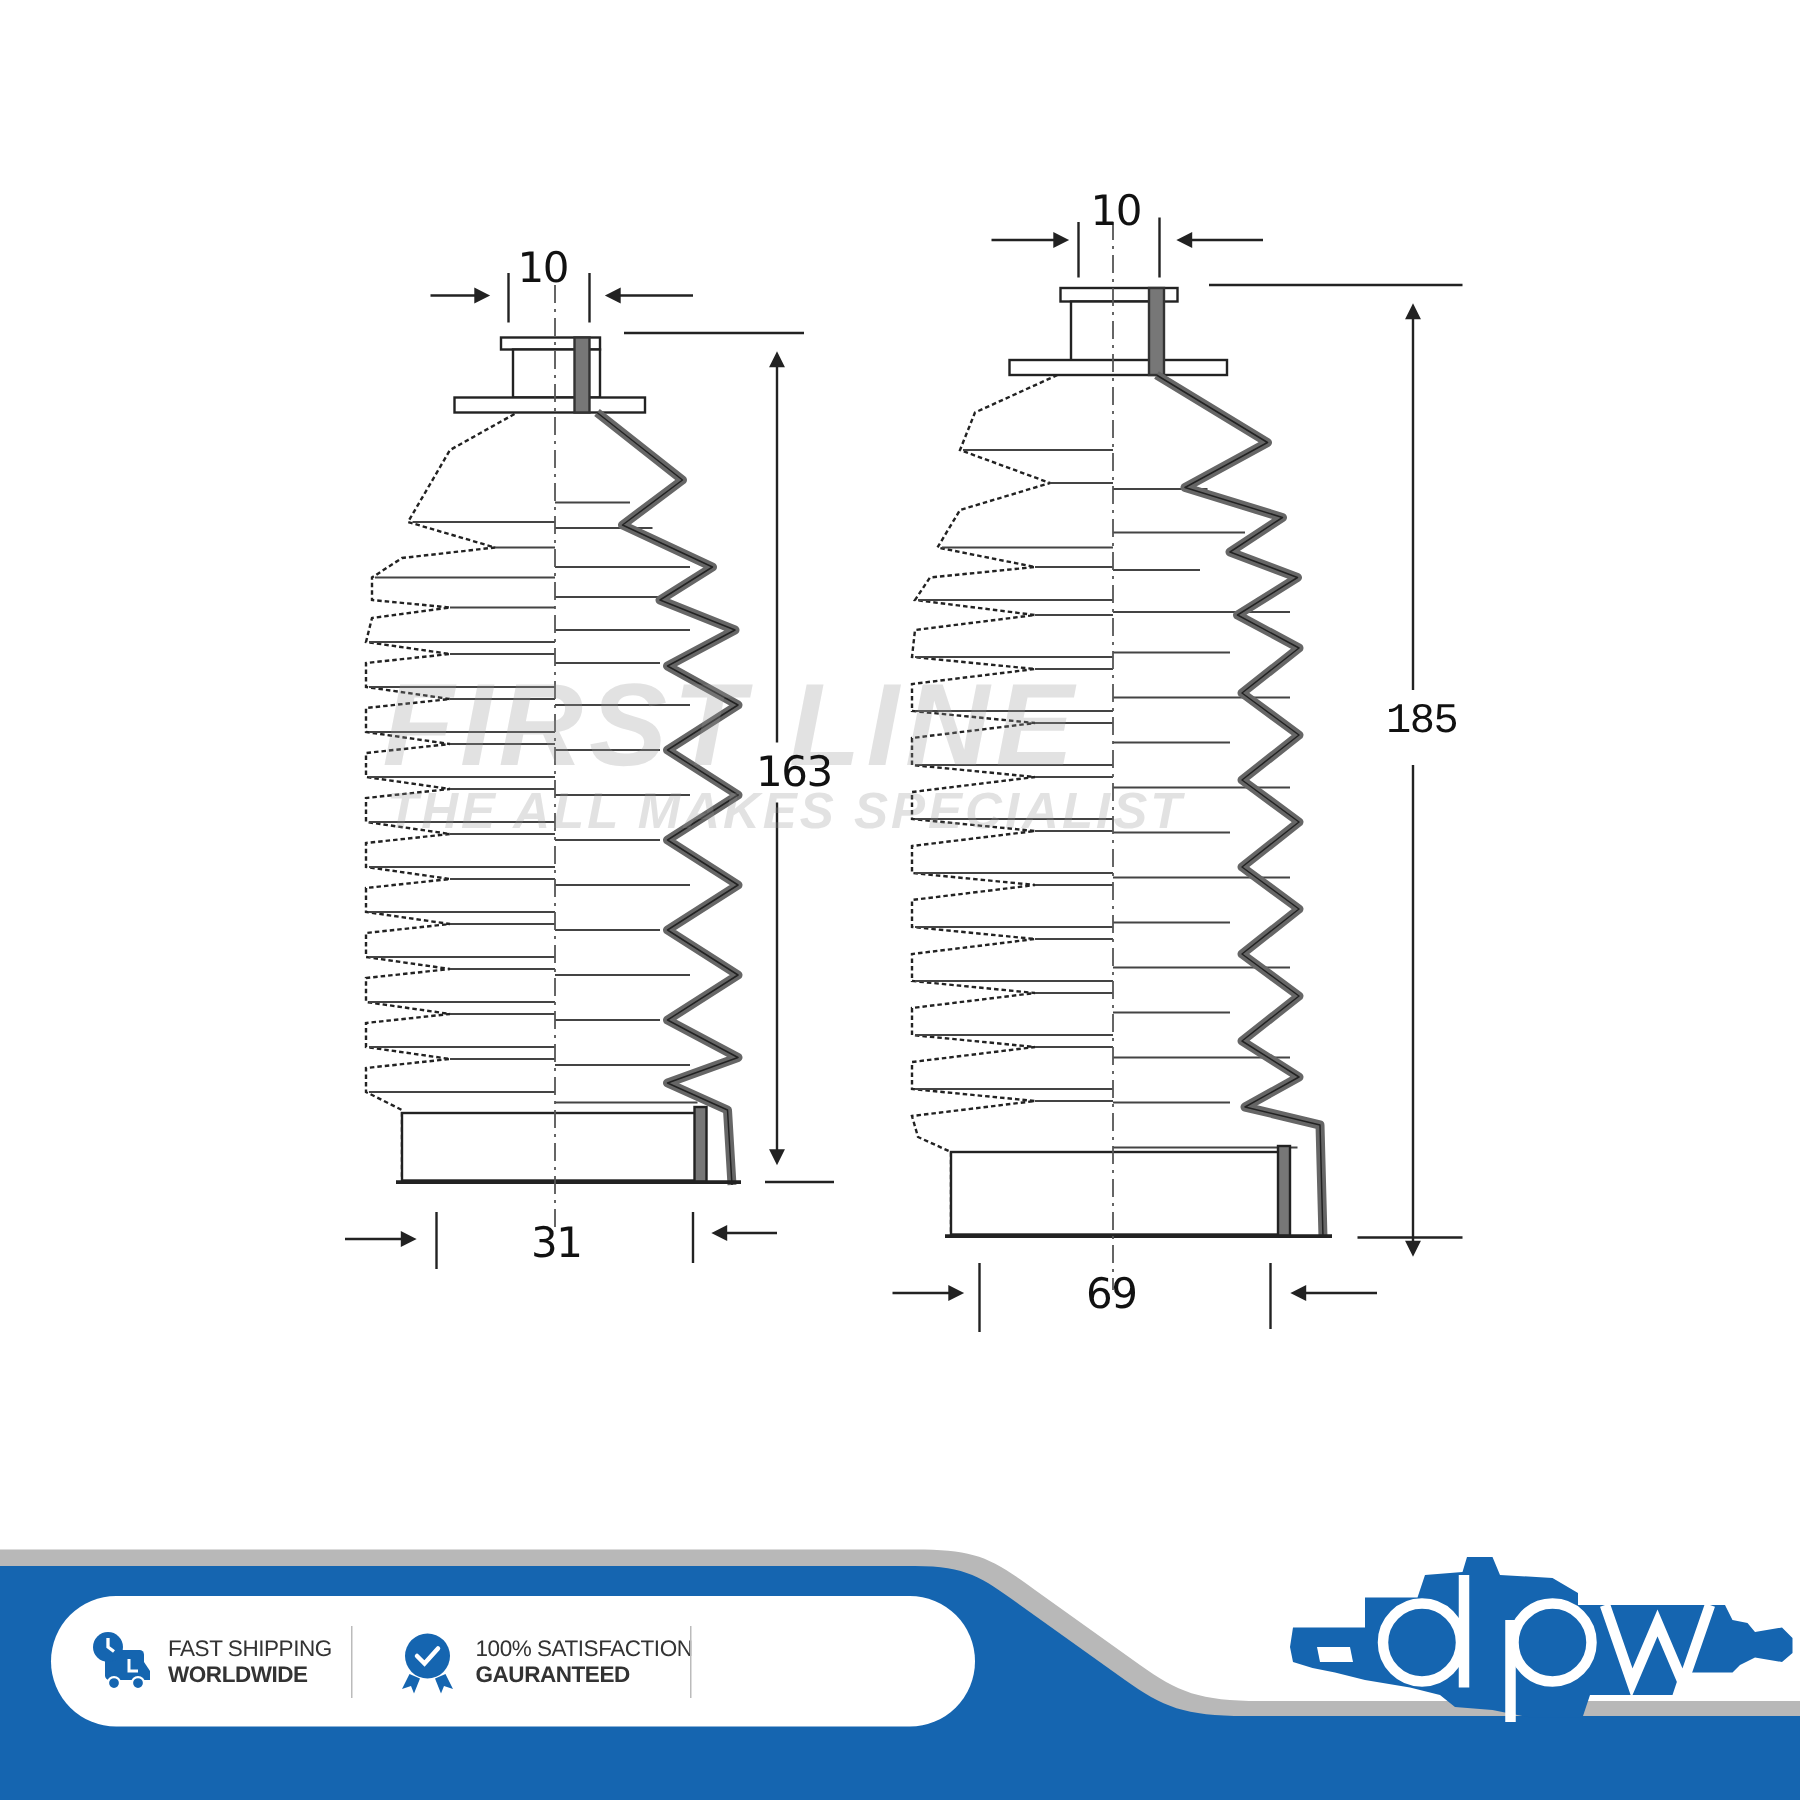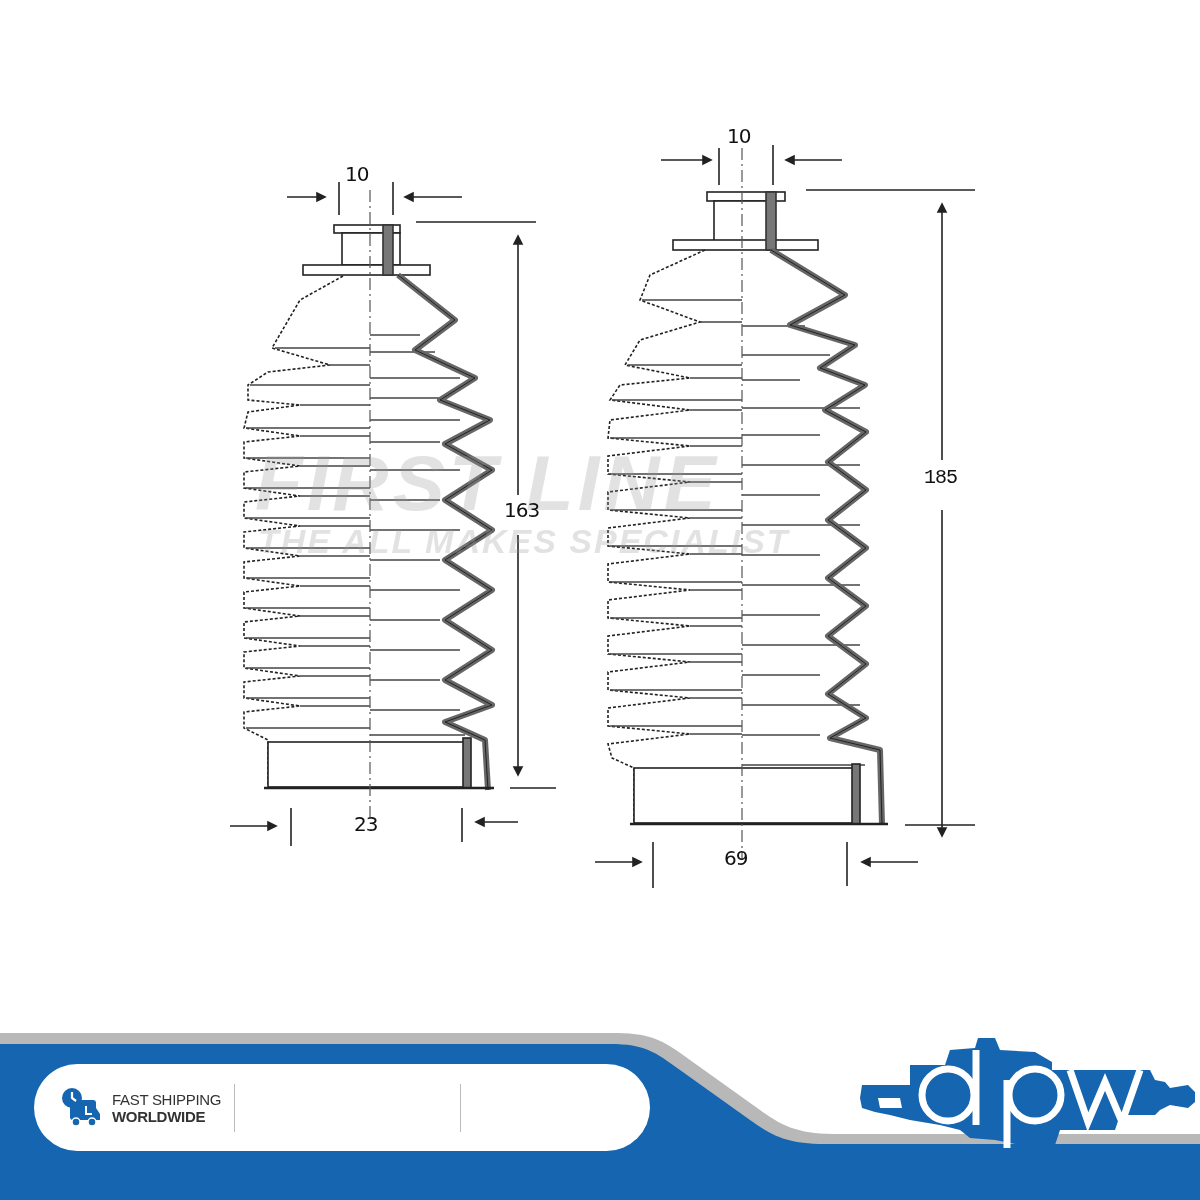--- a/index.html
+++ b/index.html
@@ -1,18 +1,18 @@
 <!DOCTYPE html>
 <html><head>
 <meta charset="utf-8">
 <style>
   html, body { margin:0; padding:0; }
   body { width:1200px; height:1200px; position:relative; background:#ffffff; overflow:hidden; font-family:"Liberation Sans", sans-serif; }
   #diagram { position:absolute; left:0; top:0; width:1200px; height:1020px; }
-  .dim { position:absolute; font-family:"DejaVu Sans", sans-serif; font-size:20px; color:#111; letter-spacing:-1px; }
+  .dim { position:absolute; font-family:"DejaVu Sans", sans-serif; font-size:28px; color:#111; letter-spacing:-1px; }
   .watermark { position:absolute; color:rgba(150,150,150,0.28); font-style:italic; font-weight:bold; font-family:"Liberation Sans", sans-serif; white-space:nowrap; }
   #banner { position:absolute; left:0; top:1030px; width:1200px; height:170px; }
   #trust-pill { position:absolute; left:34px; top:1064px; width:616px; height:87px; background:#fff; border-radius:44px; display:flex; align-items:center; }
   .trust-item { display:flex; align-items:center; height:100%; position:relative; }
   .trust-item .icon { width:44px; height:44px; margin-right:10px; }
   .trust-text { line-height:17px; font-size:15px; color:#333; }
   .trust-text .l1 { font-family:"Liberation Sans", sans-serif; font-weight:normal; letter-spacing:-0.3px; display:block; }
   .trust-text .l2 { font-family:"Liberation Sans", sans-serif; font-weight:bold; letter-spacing:-0.3px; display:block; }
   .sep { position:absolute; width:1px; height:48px; background:#bbb; top:20px; }
   #logo { position:absolute; left:820px; top:1030px; width:380px; height:120px; }
@@ -191,21 +191,21 @@
     </g>
   </svg>
 
   
   <div class="watermark" style="left:258px; top:522px; font-size:34px; letter-spacing:2px;">THE ALL MAKES SPECIALIST</div>
   <div class="watermark" style="left:255px; top:438px; font-size:78px; letter-spacing:4px;">FIRST LINE</div>
 
   
   <div class="dim" style="left:345px; top:162px;">10</div>
   <div class="dim" style="left:504px; top:498px;">163</div>
-  <div class="dim" style="left:354px; top:812px;">23</div>
+  <div class="dim" style="left:354px; top:812px;">31</div>
   <div class="dim" style="left:727px; top:124px;">10</div>
   <div class="dim" style="left:924px; top:466px;font-family:Liberation Mono, monospace;">185</div>
   <div class="dim" style="left:724px; top:846px;">69</div>
 </div>
 
 <svg id="banner" width="1200" height="170" viewBox="0 0 1200 170">
 
   <path d="M0,3 L610,3 C650,3 660,8 690,30 L760,80 C785,98 800,104 840,104 L1200,104 L1200,118 L830,118 C790,118 775,112 750,94 L680,44 C655,26 645,18 610,18 L0,18 Z" fill="#b8b8b8"></path>
 
   <path d="M0,14 L610,14 C645,14 655,22 680,40 L750,90 C775,108 790,114 830,114 L1200,114 L1200,170 L0,170 Z" fill="#1565b0"></path>
@@ -221,20 +221,32 @@
       <path d="M28,20 L28,28 L34,28" stroke="#fff" stroke-width="2" fill="none"></path>
       <circle cx="18" cy="36" r="4" fill="#1565b0" stroke="#fff" stroke-width="1.5"></circle>
       <circle cx="34" cy="36" r="4" fill="#1565b0" stroke="#fff" stroke-width="1.5"></circle>
     </svg>
     <div class="trust-text">
       <span class="l1">FAST SHIPPING</span>
       <span class="l2">WORLDWIDE</span>
     </div>
   </div>
   <div class="sep" style="left:200px;"></div>
+  <div class="trust-item" style="margin-left:20px; width:215px;">
+    <svg class="icon" viewBox="0 0 44 44">
+      <path d="M10,30 L5,40 L11,38 L13,43 L17,33 Z" fill="#1565b0"></path>
+      <path d="M34,30 L39,40 L33,38 L31,43 L27,33 Z" fill="#1565b0"></path>
+      <circle cx="22" cy="18" r="15" fill="#1565b0"></circle>
+      <path d="M15,18 L20,23 L29,13" stroke="#fff" stroke-width="3" fill="none" stroke-linecap="round"></path>
+    </svg>
+    <div class="trust-text">
+      <span class="l1">100% SATISFACTION</span>
+      <span class="l2">GAURANTEED</span>
+    </div>
+  </div>
   <div class="sep" style="left:426px;"></div>
 </div>
 
 <svg id="logo" viewBox="0 0 380 120">
 
   <path d="M42,55 L90,55 L90,35 L125,35 L130,20 L155,18 L158,8 L175,8 L180,20 L215,22 L232,32 L232,40 L330,40 L335,50 L345,52 L350,58 L368,55 L375,62 L375,72 L368,78 L350,75 L340,80 L335,85 L300,85 L295,100 L240,100 L235,115 L200,115 L175,110 L150,108 L140,100 L120,95 L90,90 L70,85 L55,82 L42,78 L40,68 Z" fill="#1565b0"></path>
   <path d="M58,68 L80,68 L82,78 L60,78 Z" fill="#fff"></path>
 
   <g fill="none" stroke="#fff" stroke-width="7">
     <circle cx="128" cy="65" r="26"></circle>

